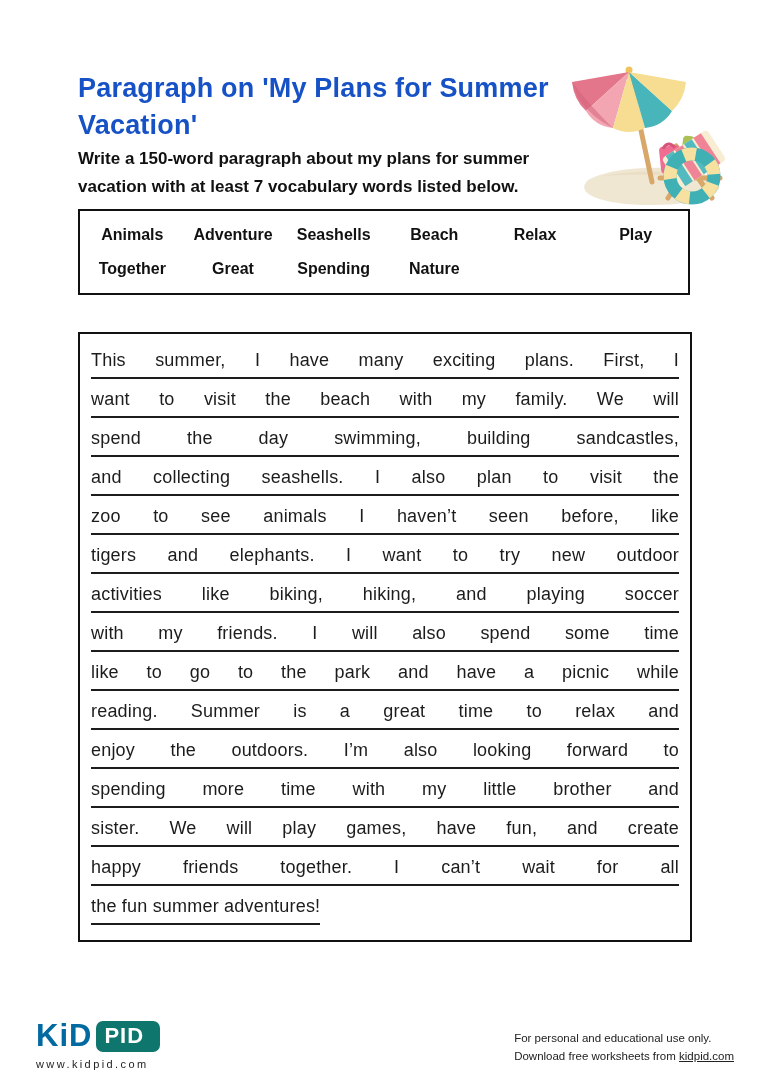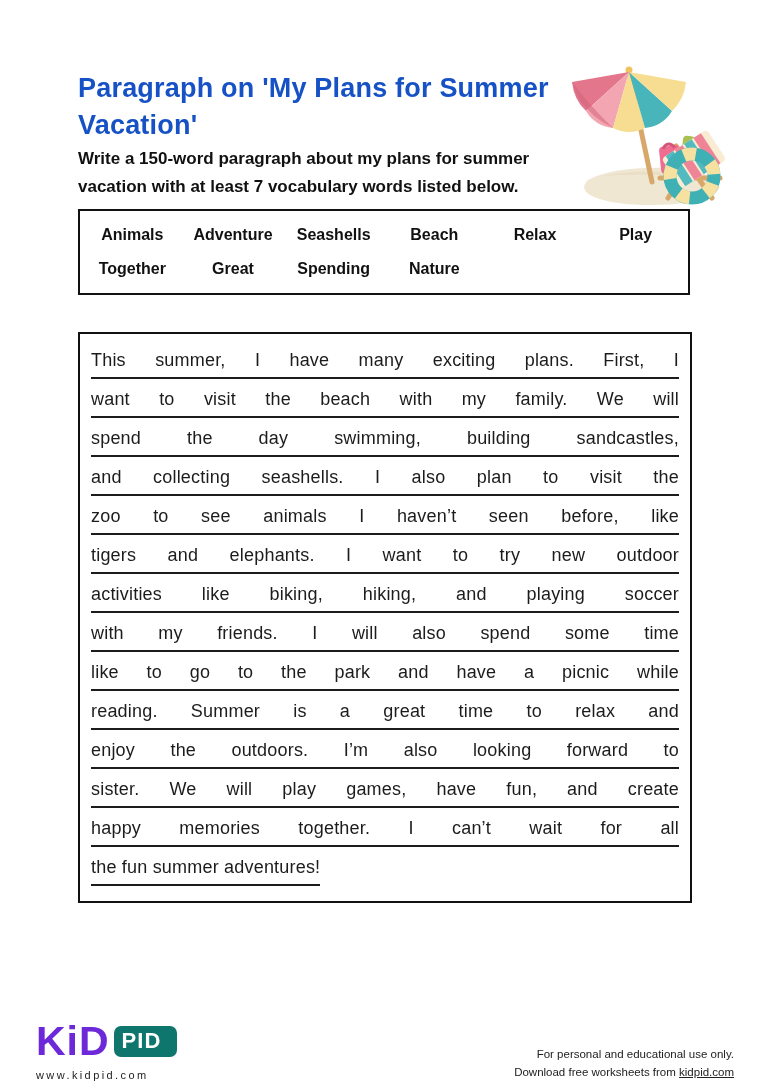--- a/index.html
+++ b/index.html
@@ -90,48 +90,46 @@
     line-height: 33px;
   }
 
   
   .logo {
     position: absolute;
     left: 36px; top: 1018px;
   }
   .logo-row { display: flex; align-items: center; gap: 4px; }
   .logo-kid {
-    font-size: 41px;
-    font-weight: bold;
-    color: #6d28d9;
+    font-size: 31px;
+    font-weight: bold;
+    color: #0369a1;
     letter-spacing: 1px;
   }
   .logo-pid {
     background: #0f766e;
     color: #ffffff;
     font-size: 22px;
     font-weight: bold;
     padding: 2px 16px 3px 8px;
     border-radius: 7px;
     letter-spacing: 1px;
   }
   .logo-site {
     margin-top: 4px;
     font-size: 11px;
     letter-spacing: 2.4px;
     color: #222222;
   }
   .footer-note {
     position: absolute;
     right: 34px; top: 1030px;
-    text-align: right;
     font-size: 11.5px;
     line-height: 17.5px;
     color: #222222;
-    margin-top: 16px;
   }
   .footer-link {
     text-decoration: underline;
     color: #222222;
     cursor: pointer;
   }
 </style>
 </head>
 <body>
 
@@ -218,24 +216,25 @@
 
       <div class="para-line"><span class="line-text">with my friends. I will also spend some time</span></div>
 
 
       <div class="para-line"><span class="line-text">like to go to the park and have a picnic while</span></div>
 
       <div class="para-line"><span class="line-text">reading. Summer is a great time to relax and</span></div>
 
       <div class="para-line"><span class="line-text">enjoy the outdoors. I’m also looking forward to</span></div>
 
+      <div class="para-line"><span class="line-text">spending more time with my little brother and</span></div>
 
       <div class="para-line"><span class="line-text">sister. We will play games, have fun, and create</span></div>
 
-      <div class="para-line"><span class="line-text">happy memories together. I can’t wait for all</span></div>
+      <div class="para-line"><span class="line-text">happy friends together. I can’t wait for all</span></div>
 
       <div class="para-line"><span class="line-text">the fun summer adventures!</span></div>
     </div>
 
   <div class="logo">
     <div class="logo-row">
       <span class="logo-kid">KiD</span>
       <span class="logo-pid">PID</span>
     </div>
     <div class="logo-site">www.kidpid.com</div>

